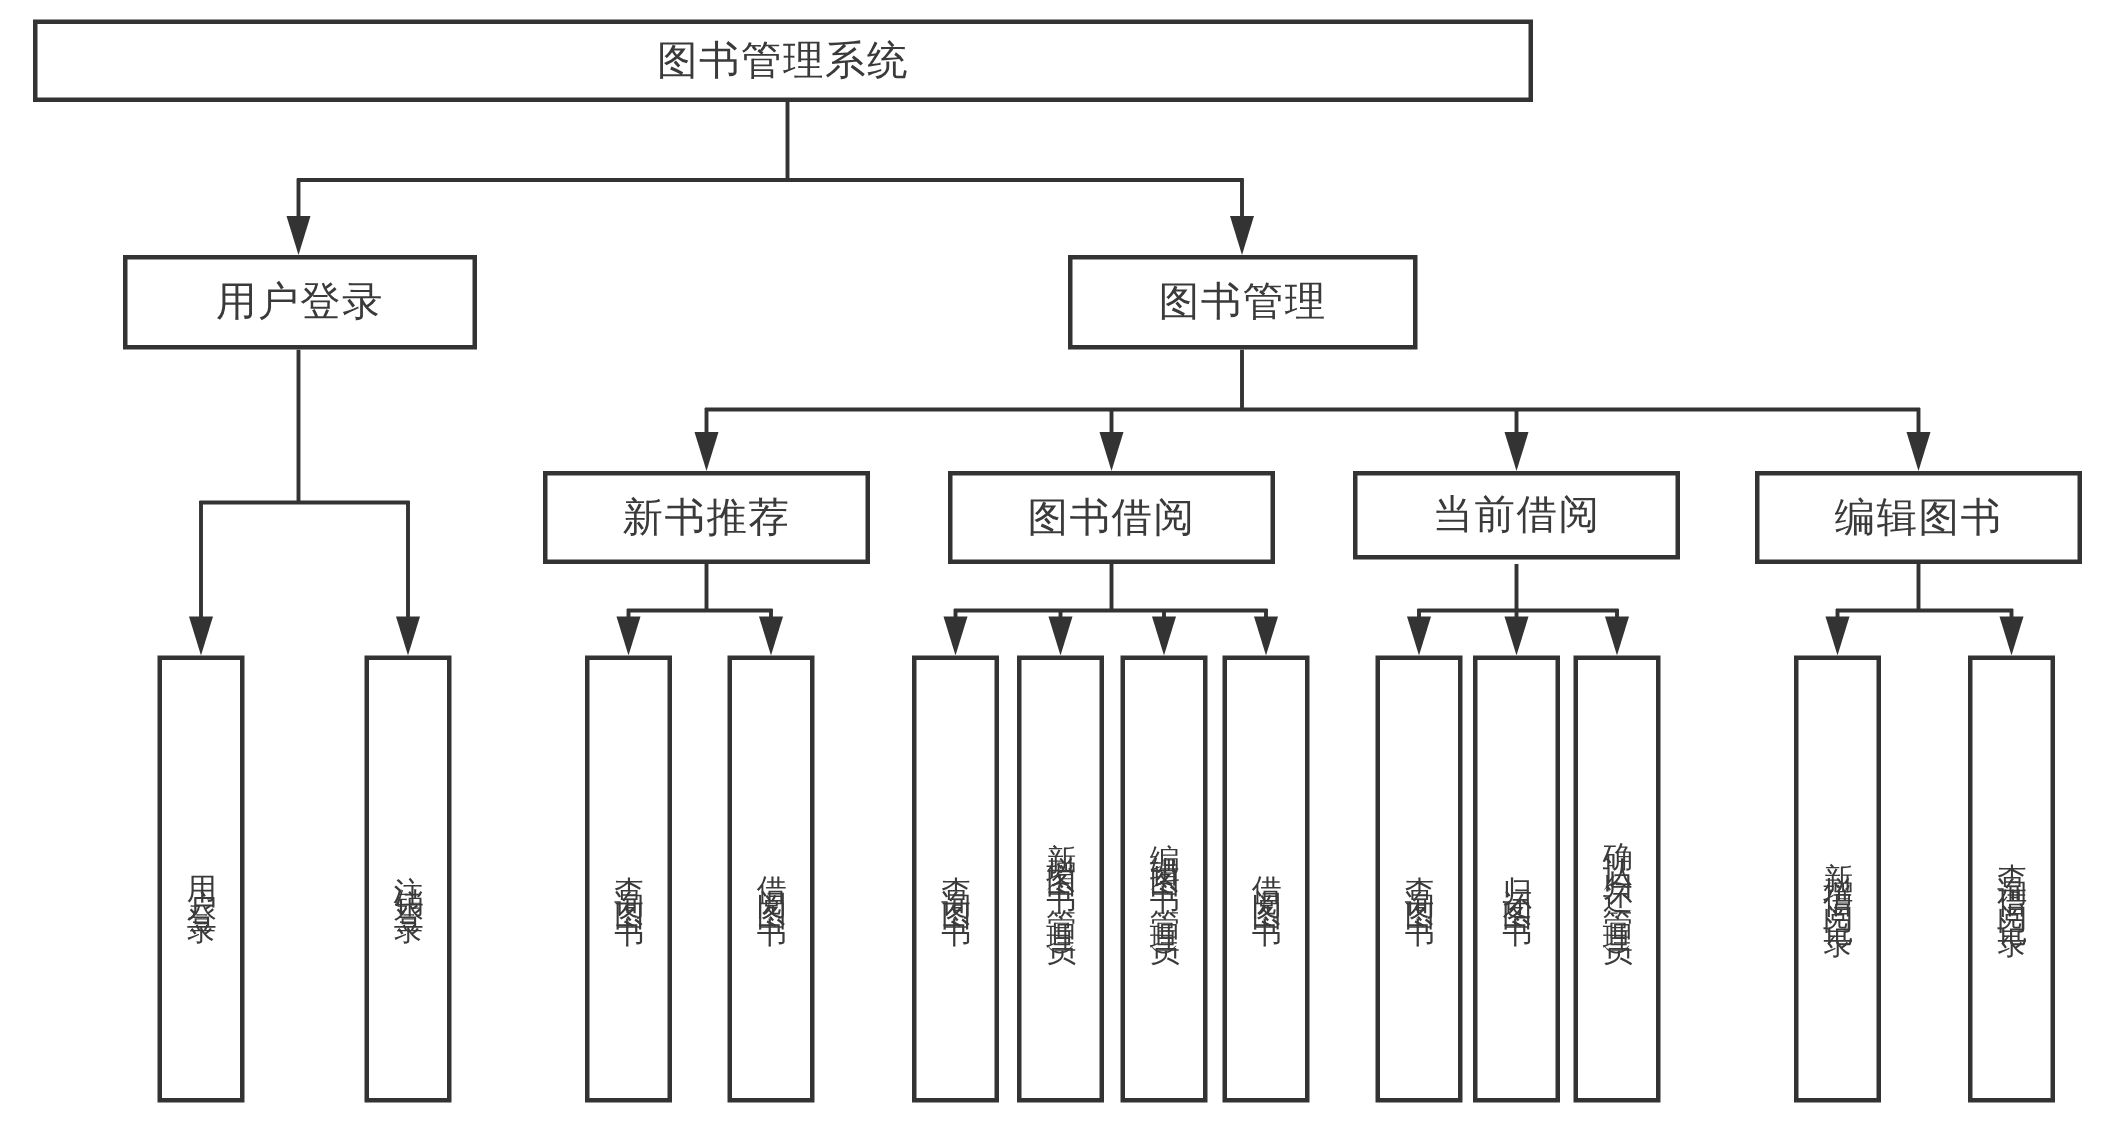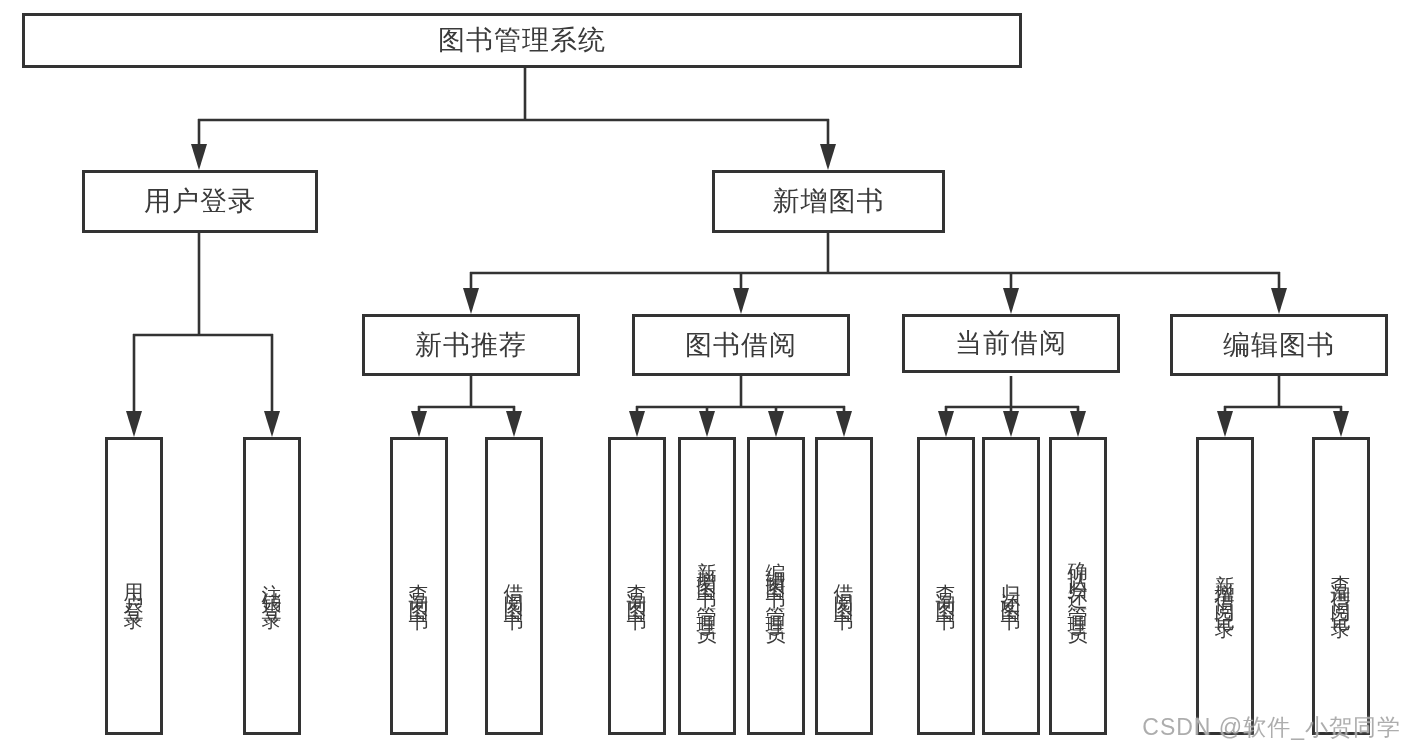--- a/index.html
+++ b/index.html
@@ -153,21 +153,21 @@
   </svg>
 
   <div class="node n-root">
     <span class="h-label">图书管理系统</span>
   </div>
 
   <div class="node n-l2a">
     <span class="h-label">用户登录</span>
   </div>
   <div class="node n-l2b">
-    <span class="h-label">新增图书</span>
+    <span class="h-label">图书管理</span>
   </div>
 
   <div class="node n-l3a">
     <span class="h-label">新书推荐</span>
   </div>
   <div class="node n-l3b">
     <span class="h-label">图书借阅</span>
   </div>
   <div class="node n-l3c">
     <span class="h-label">当前借阅</span>
@@ -213,14 +213,13 @@
     <span>确认归还（管理员）</span>
   </div>
 
   <div class="node leaf n-br1">
     <span>新增借阅记录</span>
   </div>
   <div class="node leaf n-br2">
     <span>查询借阅记录</span>
   </div>
 
-  <div class="watermark">CSDN @软件_小贺同学</div>
 </div>
 
 </body></html>

